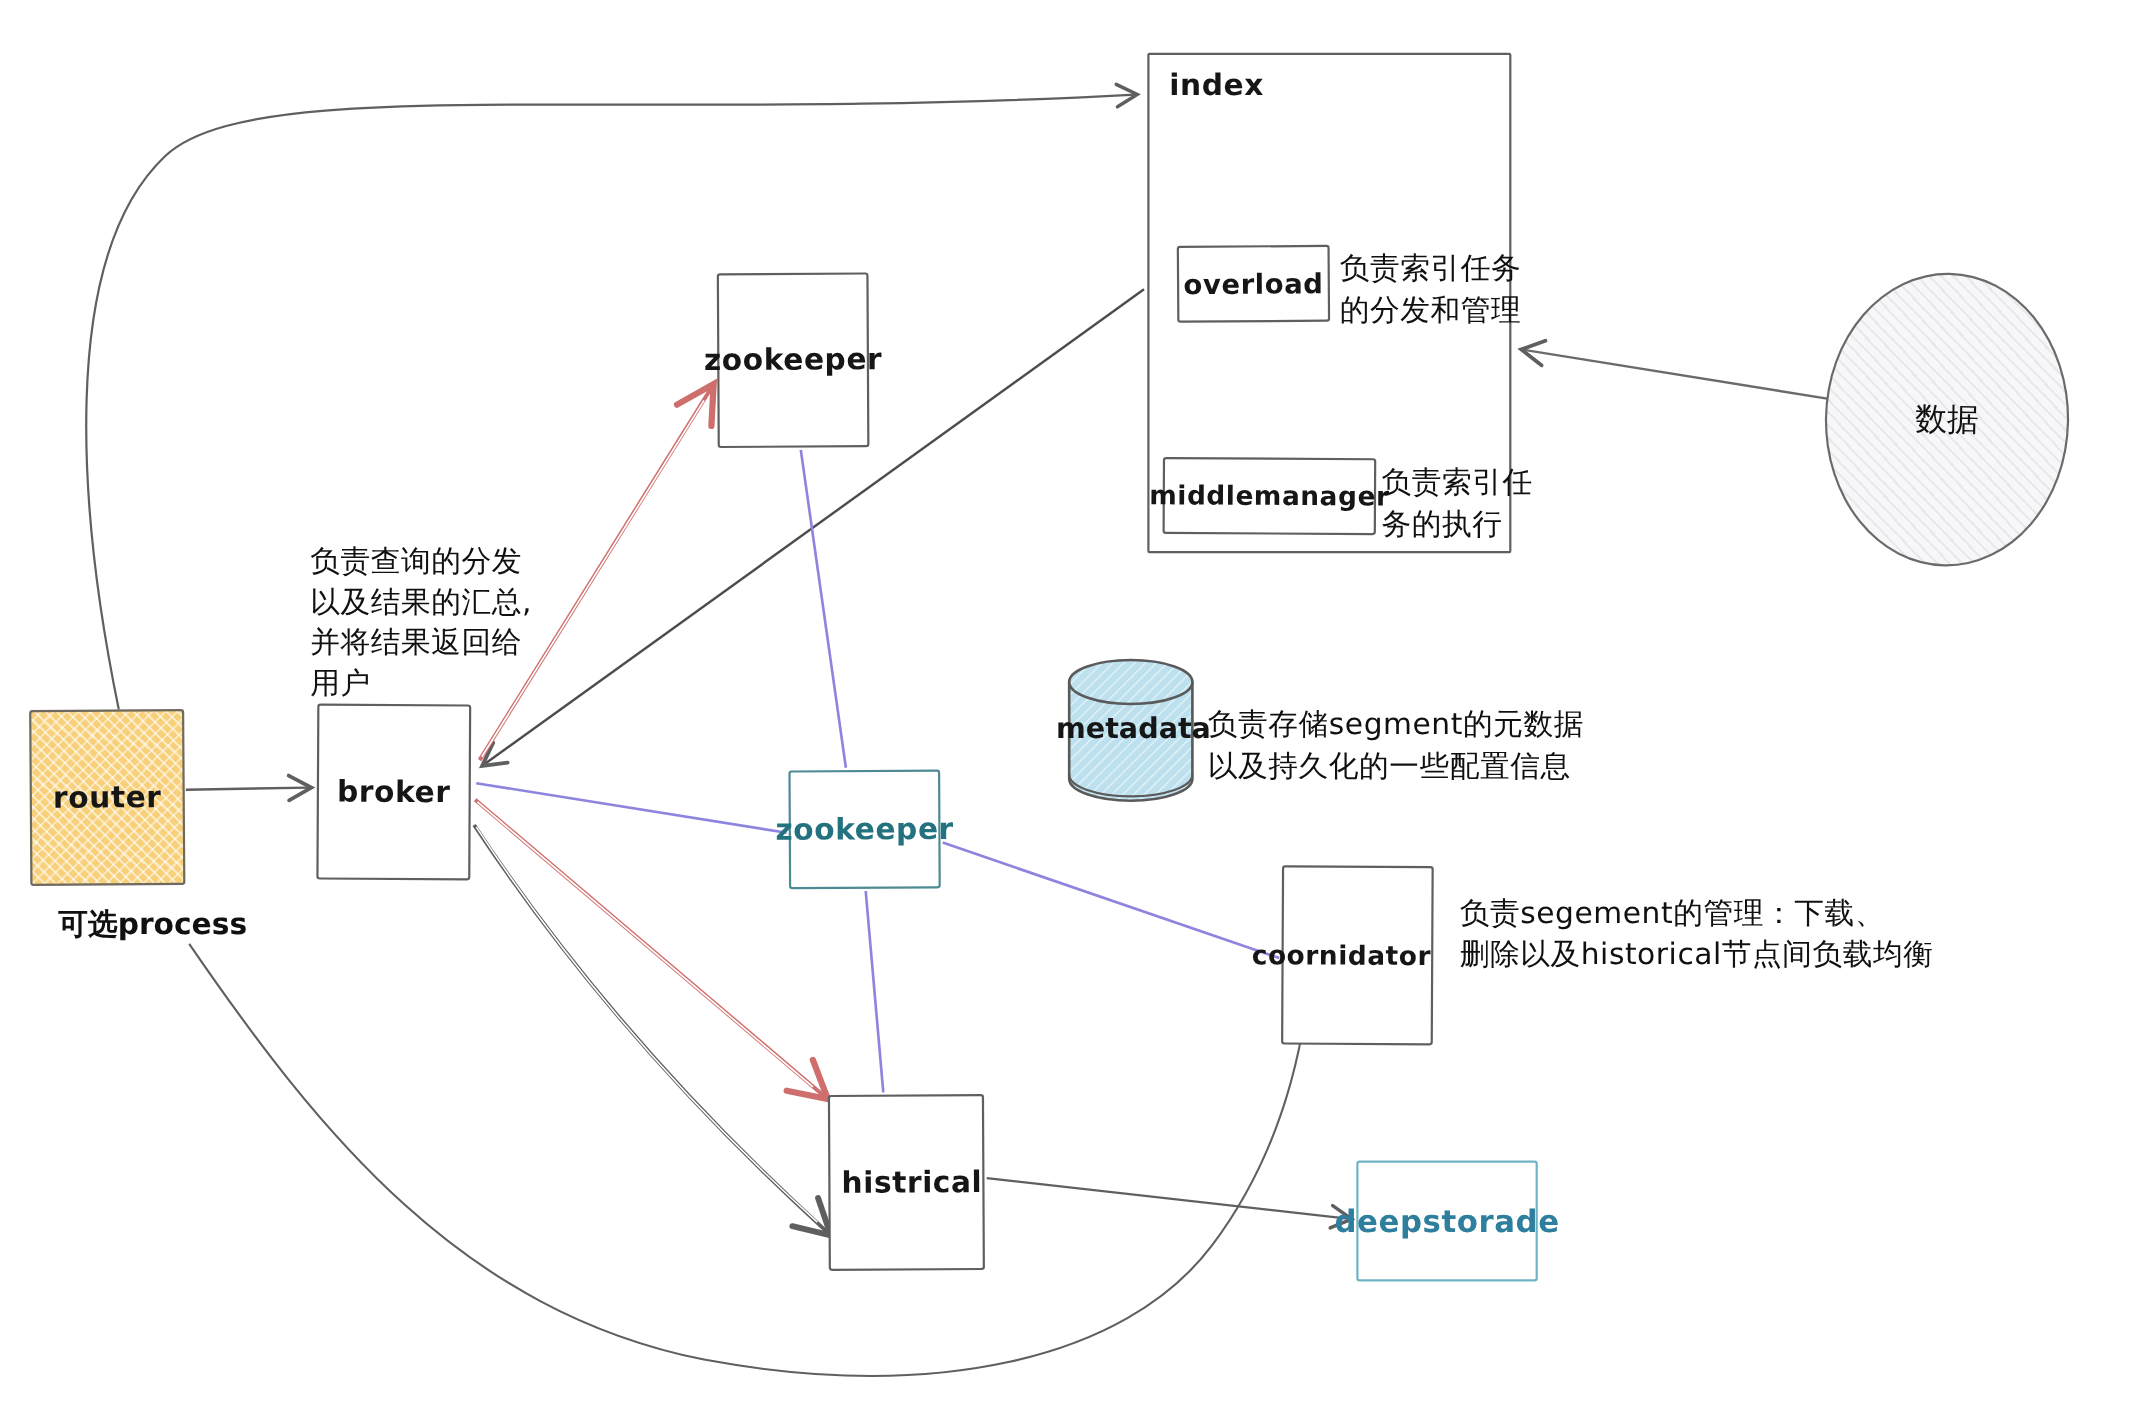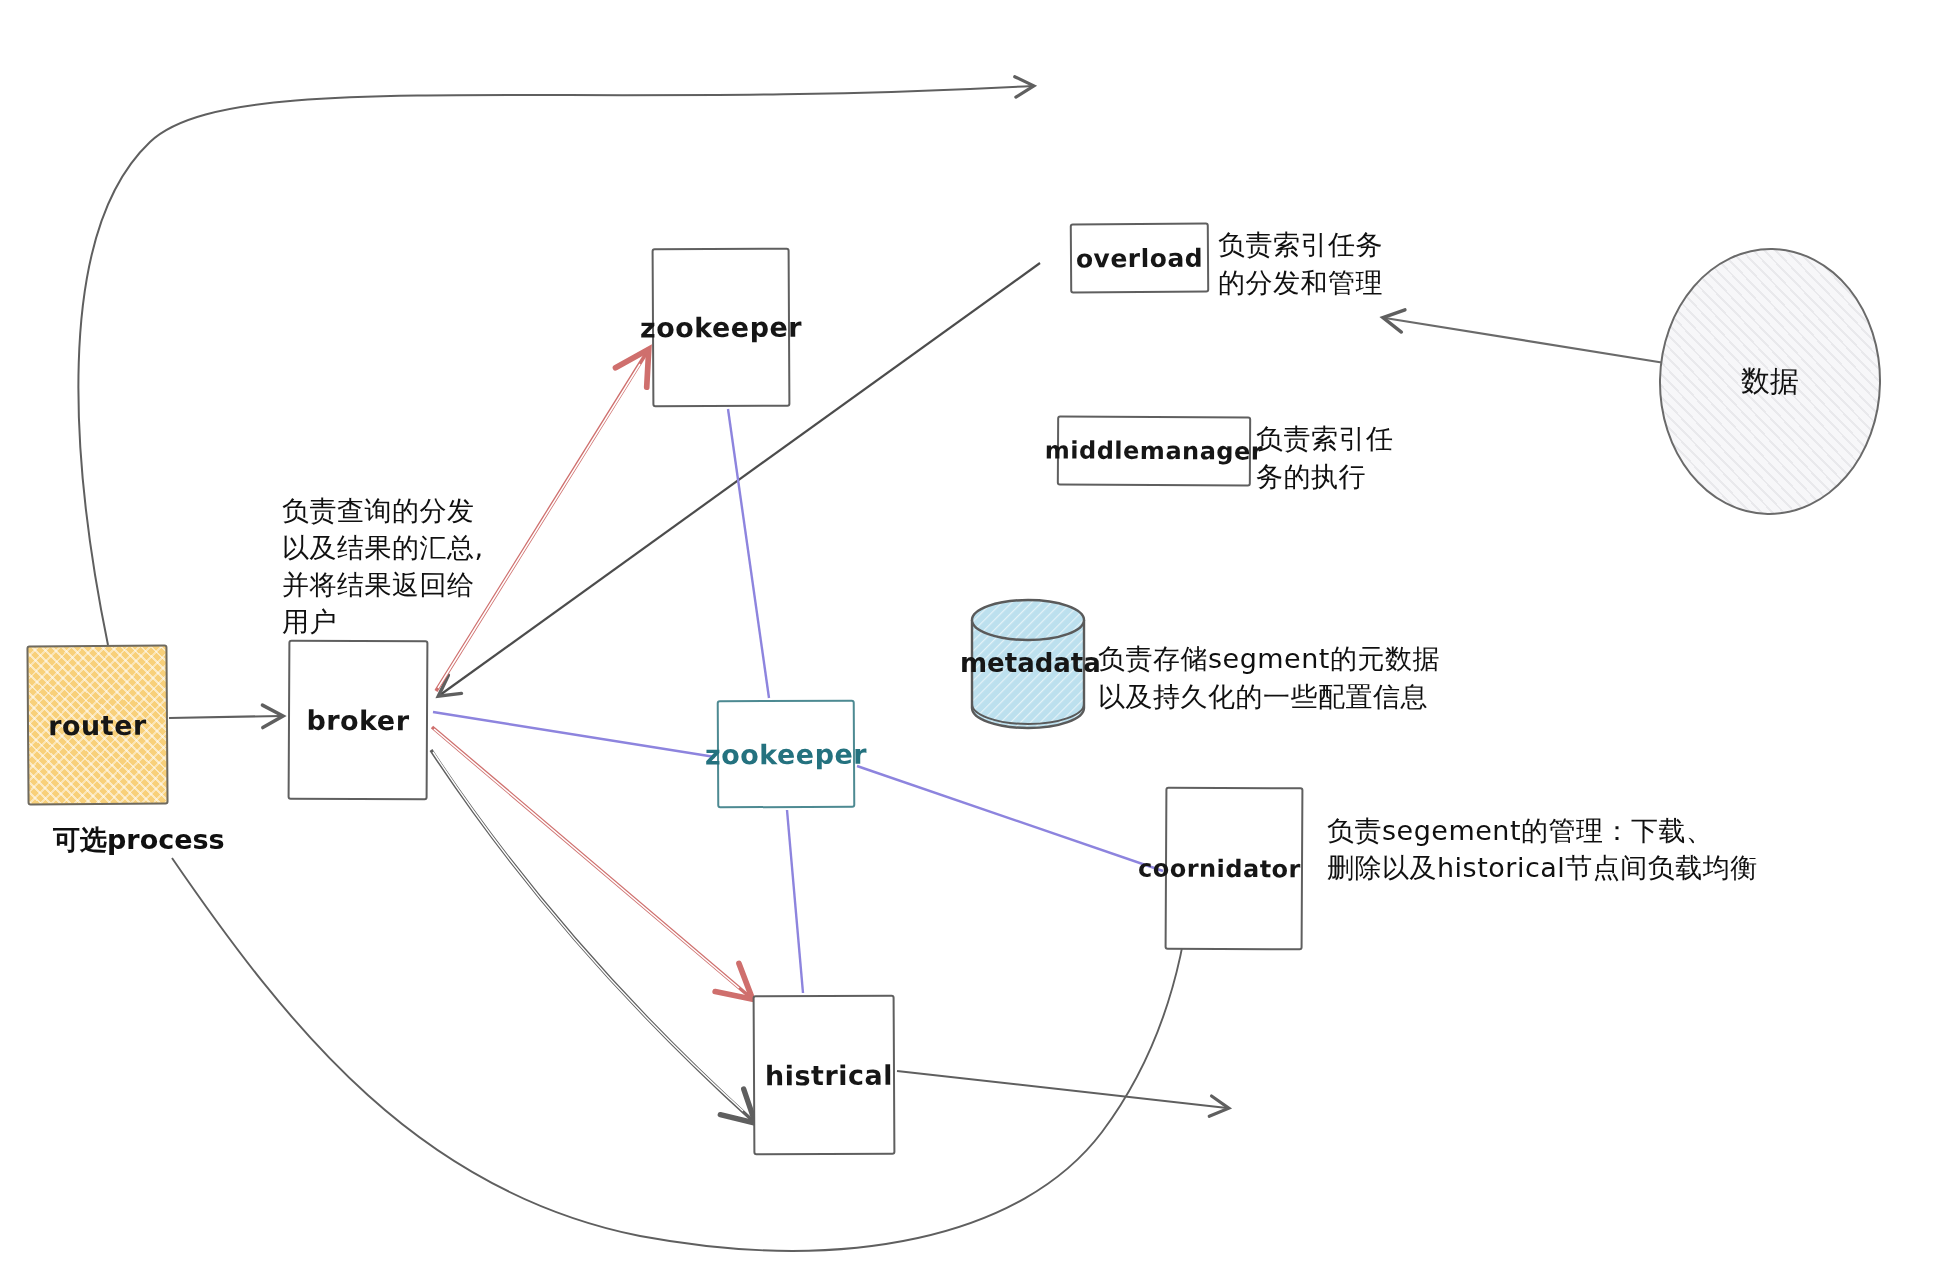--- a/index.html
+++ b/index.html
@@ -99,20 +99,23 @@
 并将结果返回给
 用户</div>
   <div class="node" style="left:288px;top:640px;width:140px;height:160px;transform:rotate(.3deg);">
     <span class="lbl">broker</span>
   </div>
 
   <div class="node" style="left:652px;top:248px;width:138px;height:159px;transform:rotate(-.3deg);">
     <span class="lbl">zookeeper</span>
   </div>
 
+  <div class="node index-box" style="left:1043px;top:48px;width:331px;height:455px;">
+    <span class="lbl">index</span>
+  </div>
   <div class="node" style="left:1070px;top:223px;width:139px;height:70px;transform:rotate(-.4deg);">
     <span class="lbl" style="font-size:25px;">overload</span>
   </div>
   <div class="note" style="left:1218px;top:226px;line-height:38px;">负责索引任务
 的分发和管理</div>
   <div class="node" style="left:1057px;top:416px;width:194px;height:70px;transform:rotate(.3deg);">
     <span class="lbl" style="font-size:24px;">middlemanager</span>
   </div>
   <div class="note" style="left:1256px;top:420px;line-height:38px;">负责索引任
 务的执行</div>
@@ -145,14 +148,17 @@
   <div class="node" style="left:1165px;top:787px;width:138px;height:163px;transform:rotate(.3deg);justify-content:flex-end;">
     <span class="lbl" style="font-size:24px;">coornidator</span>
   </div>
   <div class="note" style="left:1327px;top:812px;line-height:37px;">负责segement的管理：下载、
 删除以及historical节点间负载均衡</div>
 
   <div class="node" style="left:753px;top:995px;width:142px;height:160px;transform:rotate(-.3deg);justify-content:flex-end;">
     <span class="lbl">histrical</span>
   </div>
 
+  <div class="node teal-box2" style="left:1233px;top:1055px;width:165px;height:110px;">
+    <span class="lbl">deepstorade</span>
+  </div>
 
 </div>
 
 </body></html>

